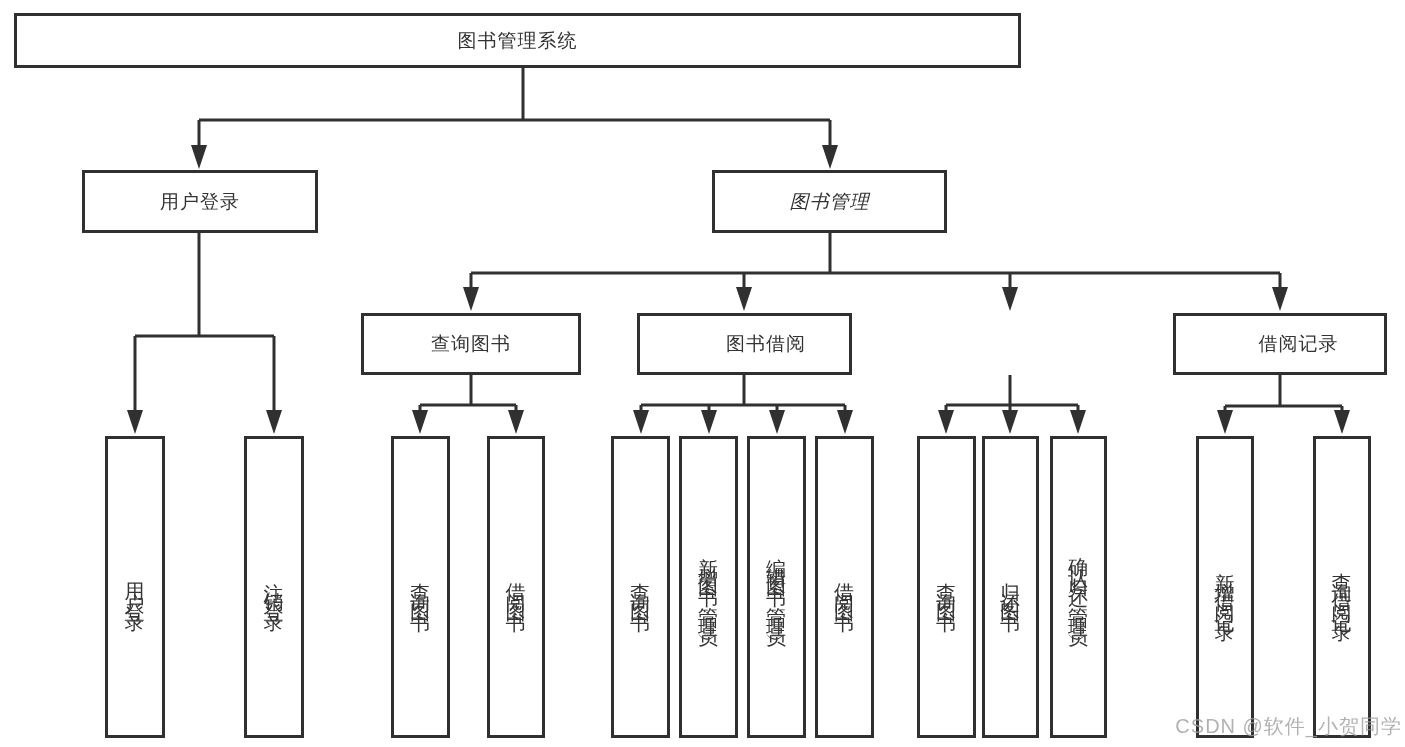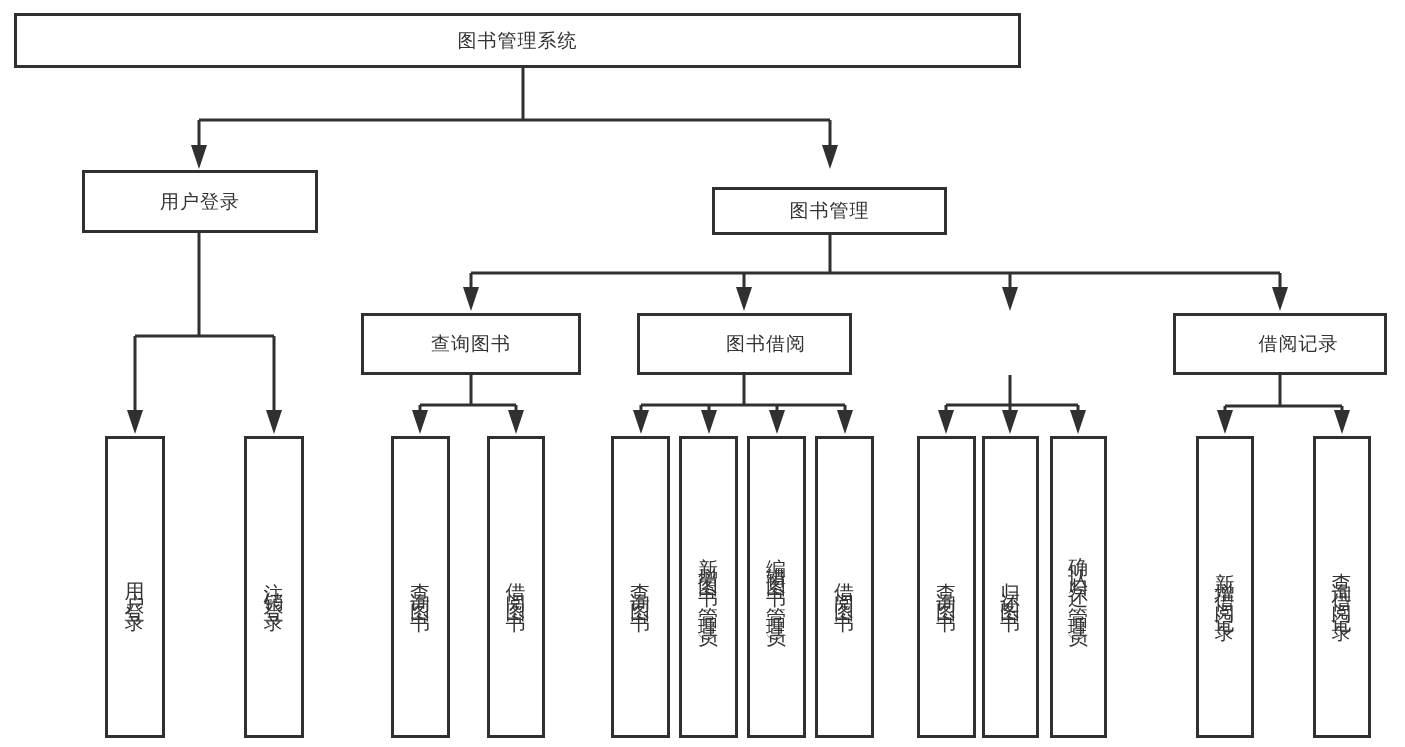--- a/index.html
+++ b/index.html
@@ -112,21 +112,21 @@
     <polygon points="1070,410 1086,410 1078,434"></polygon>
 
     <path d="M1280 375 V406 M1225 406 H1342 M1225 406 V414 M1342 406 V414"></path>
     <polygon points="1217,410 1233,410 1225,434"></polygon>
     <polygon points="1334,410 1350,410 1342,434"></polygon>
   </svg>
 
   <div class="hbox" style="left:14px; top:13px; width:1007px; height:55px;">图书管理系统</div>
 
   <div class="hbox" style="left:82px; top:170px; width:236px; height:63px;">用户登录</div>
-  <div class="hbox" style="left:712px; top:187px; width:235px; height:48px;">图书管理</div>
+  <div class="hbox" style="left:712px; top:170px; width:235px; height:63px;font-style:italic;">图书管理</div>
 
   <div class="hbox" style="left:361px; top:313px; width:220px; height:62px;">查询图书</div>
   <div class="hbox" style="left:637px; top:313px; width:215px; height:62px;padding-left:43px;">图书借阅</div>
   <div class="hbox" style="left:1173px; top:313px; width:214px; height:62px;padding-left:37px;">借阅记录</div>
 
   <div class="vbox" style="left:105px; width:60px;">
     <span>用户登录</span>
   </div>
   <div class="vbox" style="left:244px; width:60px;">
     <span>注销登录</span>
@@ -162,14 +162,15 @@
     <span>确认归还（管理员）</span>
   </div>
 
   <div class="vbox" style="left:1196px; width:58px;">
     <span>新增借阅记录</span>
   </div>
   <div class="vbox" style="left:1313px; width:58px;">
     <span>查询借阅记录</span>
   </div>
 
+  <div id="watermark">CSDN @软件_小贺同学</div>
 
 </div>
 
 </body></html>

